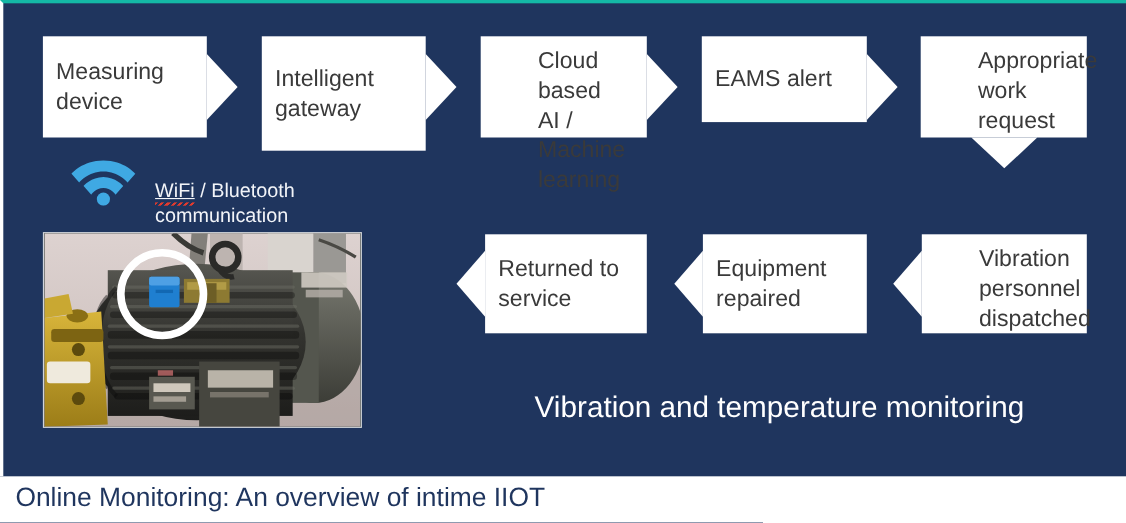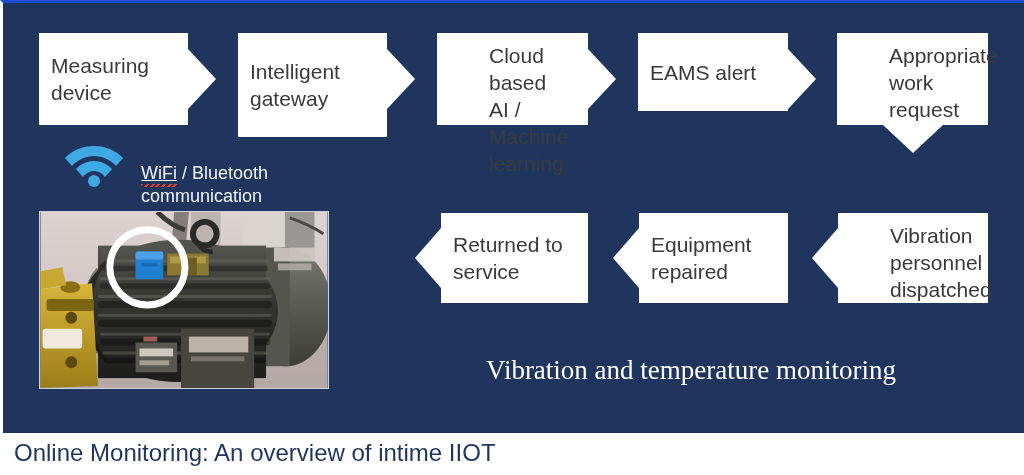--- a/index.html
+++ b/index.html
@@ -8,21 +8,21 @@
     background:#ffffff;
     font-family:"Liberation Sans","DejaVu Sans",sans-serif;
     overflow:hidden;
     position:relative;
   }
 
   
   #slide{
     position:absolute;left:0;top:0;width:1024px;height:433px;
     background:#1f355e;
-    border-top:3px solid #1d4ed8;
+    border-top:3px solid #14b8a6;
     border-left:3px solid #ffffff;
     box-sizing:border-box;
     overflow:hidden;
   }
 
   
   .box{
     position:absolute;
     background:#ffffff;
     box-sizing:border-box;
@@ -87,21 +87,21 @@
     border:1px solid #cfd4dc;
     box-sizing:border-box;
     overflow:hidden;
     background:#5c5f5c;
   }
   #photo svg{display:block;width:100%;height:100%;}
 
   
   #vib-text{
     position:absolute;left:483px;top:351px;
-    color:#ffffff;font-size:27px;line-height:33px;white-space:nowrap;font-family:Liberation Serif, serif;
+    color:#ffffff;font-size:27px;line-height:33px;white-space:nowrap;
   }
   #slide-caption{
     position:absolute;left:14px;top:438px;
     color:#1f355e;font-size:24px;line-height:30px;white-space:nowrap;
   }
 </style>
 </head>
 <body>
 
 <div id="slide">

